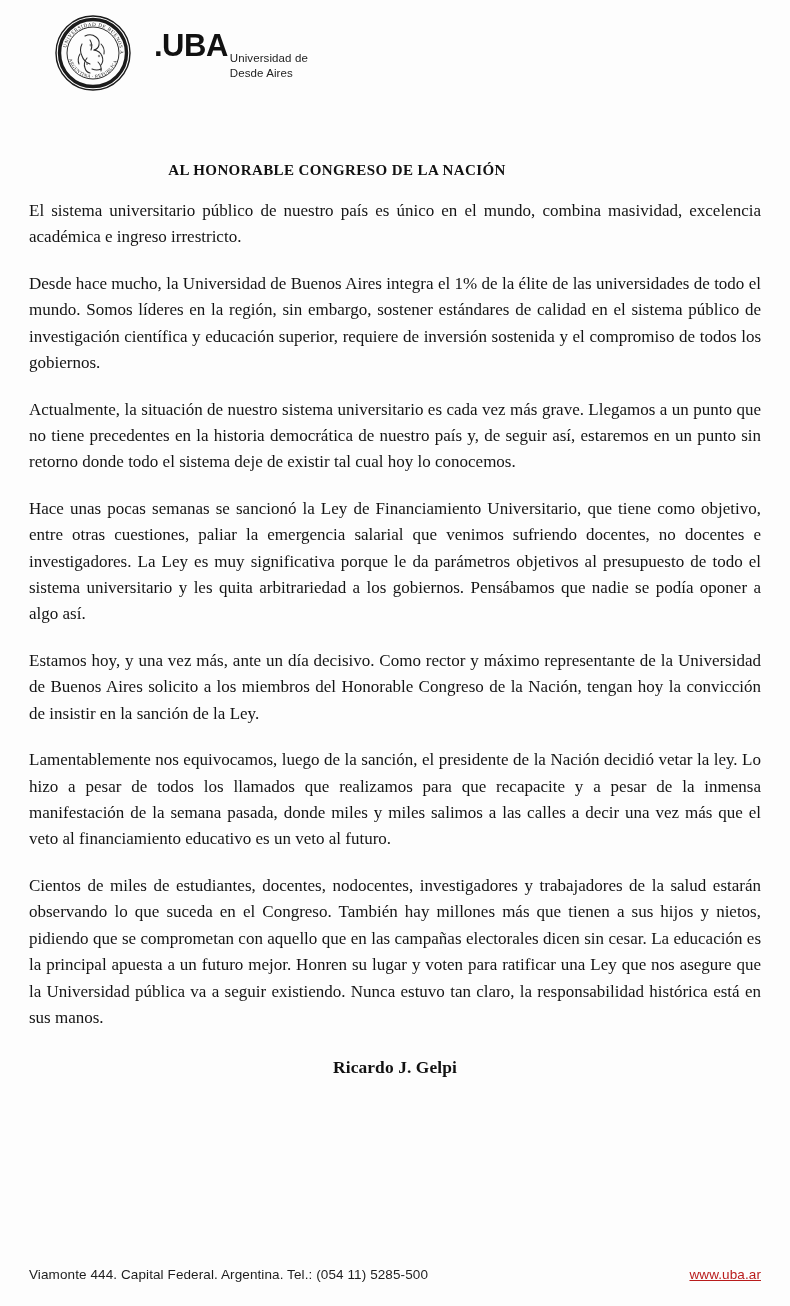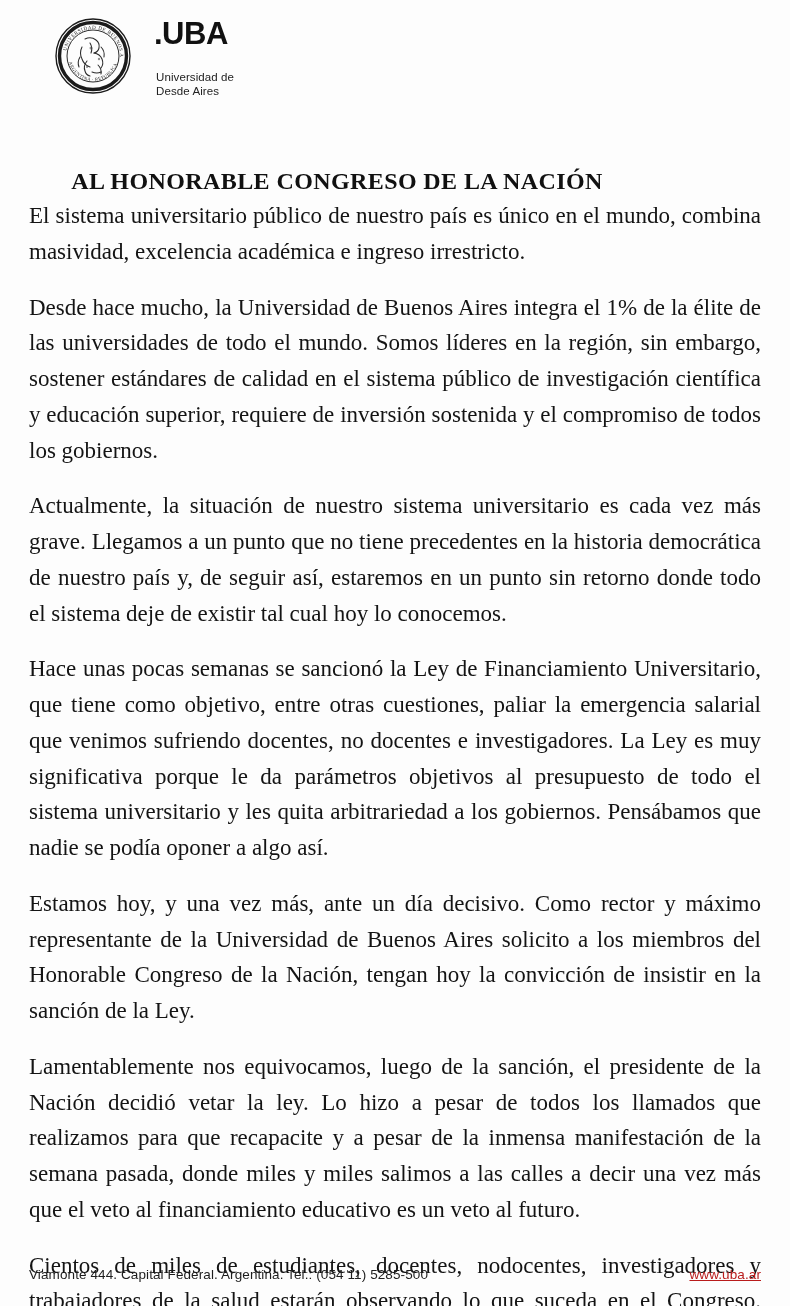--- a/index.html
+++ b/index.html
@@ -37,21 +37,21 @@
   .seal {
     width: 78px;
     height: 78px;
     position: relative;
     flex: none;
   }
   .seal svg { display: block; width: 78px; height: 78px; }
 
   .wordmark {
     display: flex;
-    flex-direction: column;
+    flex-direction: row;
     justify-content: center;
     padding-top: 4px;
   }
   .wordmark-main {
     font-family: "Liberation Sans", "DejaVu Sans", sans-serif;
     font-weight: bold;
     font-size: 31px;
     letter-spacing: -0.5px;
     line-height: 1;
     color: #111;
@@ -68,36 +68,36 @@
 
   
   .doc-title {
     position: absolute;
     top: 152px;
     left: 0;
     width: 674px;
     text-align: center;
     font-family: "Liberation Serif", "DejaVu Serif", serif;
     font-weight: bold;
-    font-size: 24px;
+    font-size: 15px;
     letter-spacing: 0.4px;
     color: #111;
   }
 
   
   .body-text {
     position: absolute;
     top: 198px;
     left: 29px;
     width: 732px;
   }
   .para {
     text-align: justify;
     text-justify: inter-word;
-    font-size: 23px;
+    font-size: 17px;
     line-height: 1.555;
     margin: 0 0 20px 0;
     color: #141414;
     hyphens: none;
   }
   .para:last-of-type { margin-bottom: 0; }
 
   .signature {
     margin-top: 26px;
     font-weight: bold;

